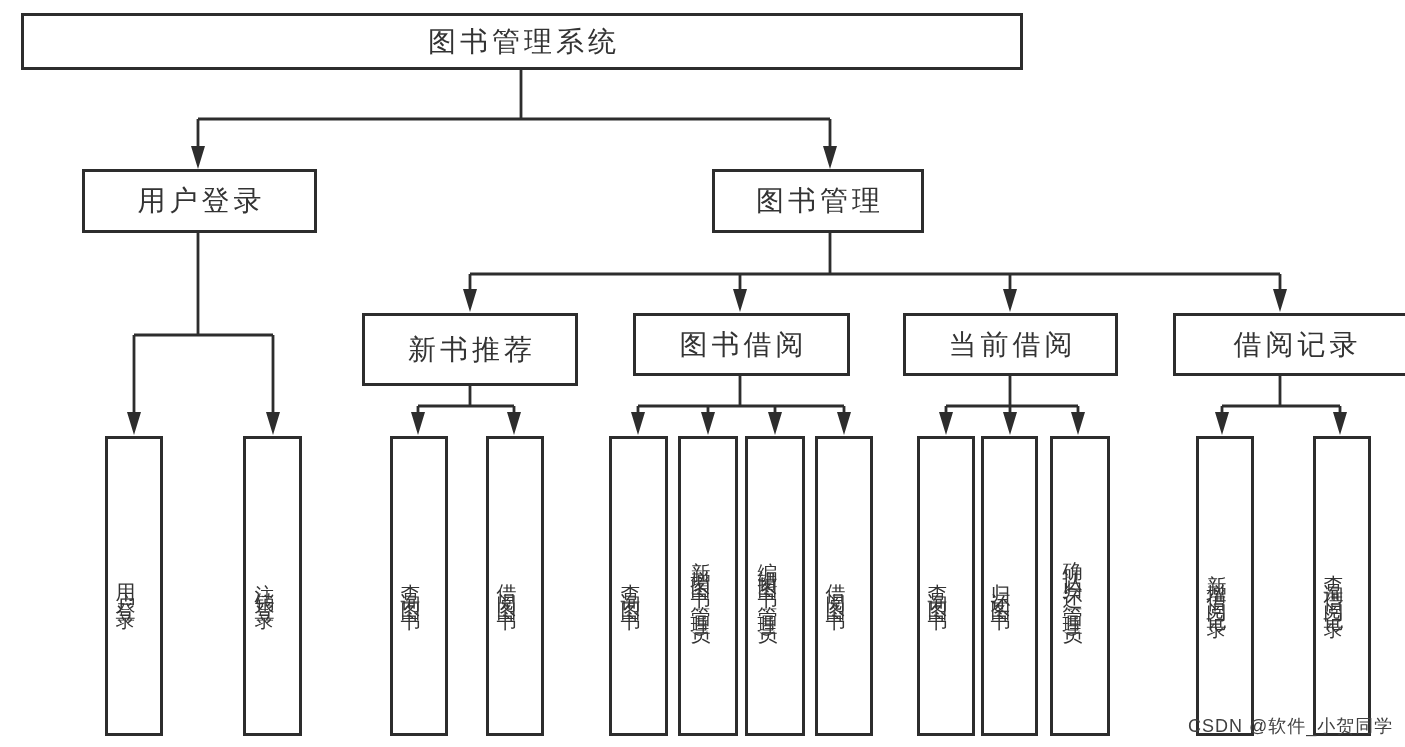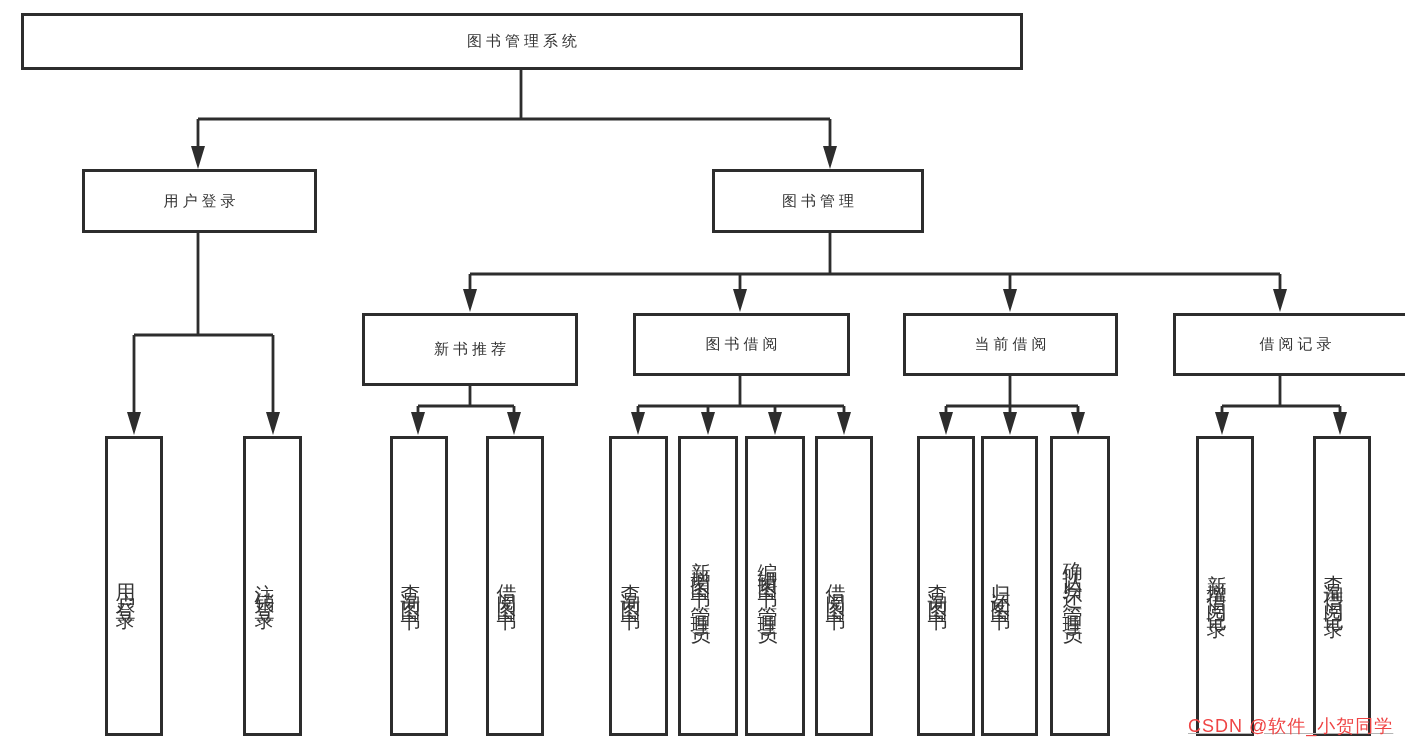--- a/index.html
+++ b/index.html
@@ -25,41 +25,40 @@
   .box {
     position: absolute;
     box-sizing: border-box;
     background: #ffffff;
     border: 3px solid #2d2d2d;
   }
   .hbox {
     display: flex;
     align-items: center;
     justify-content: center;
-    font-size: 15px;
+    font-size: 28px;
     letter-spacing: 4px;
     padding-left: 4px; 
     white-space: nowrap;
   }
   .vbox {
     writing-mode: vertical-rl;
     text-orientation: mixed;
     text-align: center;
     font-size: 20px;
     letter-spacing: 9px;
     line-height: 50px; 
     padding-block-start: 9px; 
   }
   .watermark {
     position: absolute;
     left: 1188px;
     top: 714px;
     font-size: 18px;
-    color: #ef4444;
-    text-decoration: underline;
+    color: #404040;
     text-decoration-color: #b5b5b5;
     white-space: nowrap;
     letter-spacing: 1px;
   }
 </style>
 </head>
 <body>
 
 <div class="canvas">
 

